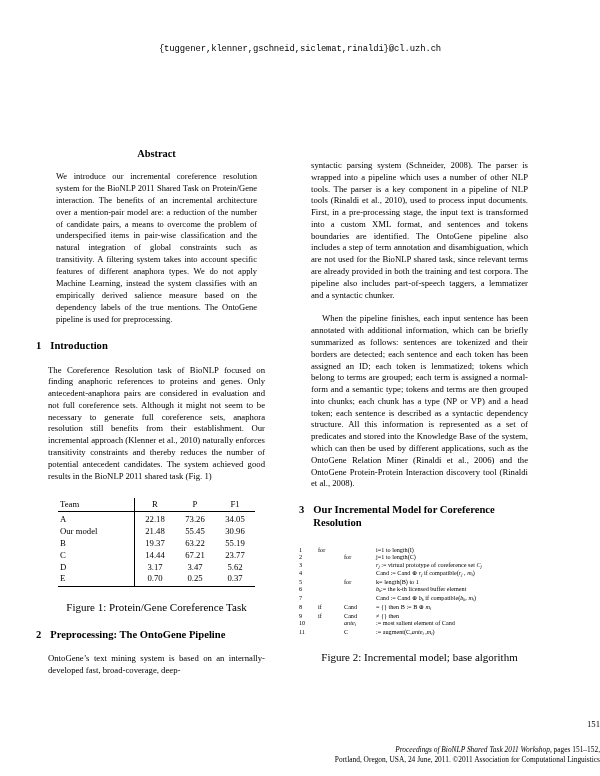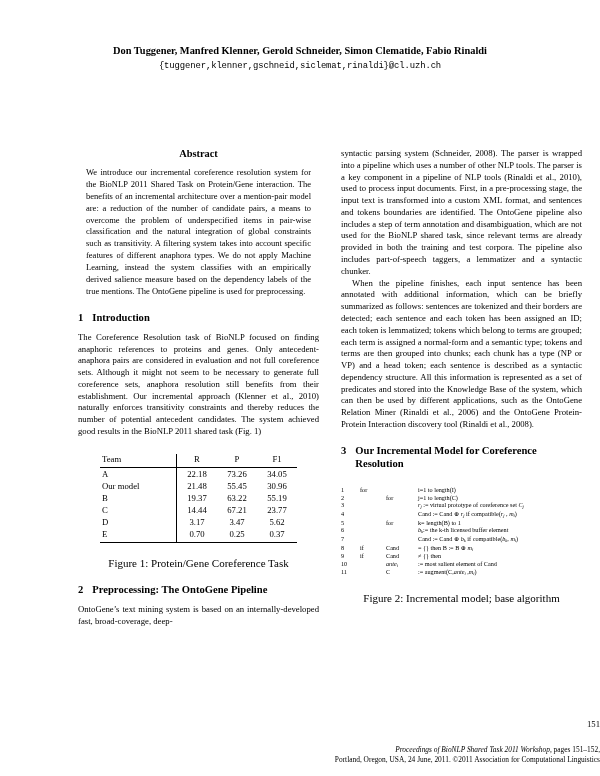--- a/index.html
+++ b/index.html
@@ -54,41 +54,41 @@
     margin: 0;
     line-height: 1.3;
   }
 
   
   .columns {
     position: absolute;
     left: 0;
     top: 148px;
     width: 600px;
-    padding: 0 78px;
+    padding: 0 36px;
     box-sizing: border-box;
     display: flex;
     gap: 22px;
   }
   .col {
     width: 241px;
     flex: 0 0 241px;
   }
 
   .abstract-head {
     text-align: center;
     font-size: 10.4px;
     font-weight: bold;
     margin: 0 0 8px 0;
   }
   .abstract-body {
     padding: 0 8px;
   }
   p.tx {
-    margin: 0;
+    margin: 12px;
     font-size: 8.7px;
     line-height: 1.355;
     text-align: justify;
     text-justify: inter-word;
     hyphens: manual;
   }
   p.abs {
     font-size: 8.5px;
     line-height: 1.40;
   }
@@ -217,21 +217,20 @@
   .footer .l2 {
     font-size: 7.4px;
   }
 </style>
 </head>
 <body>
 
 <div class="page">
 
   <div class="header-block">
-    <div class="authors">Don Tuggener, Manfred Klenner, Gerold Schneider, Simon Clematide, Fabio Rinaldi</div>
     <div class="emails">{tuggener,klenner,gschneid,siclemat,rinaldi}@cl.uzh.ch</div>
   </div>
 
   <div class="columns">
 
     <div class="col">
 
       <div class="abstract-head">Abstract</div>
       <div class="abstract-body">
         <p class="tx abs">We introduce our incremental coreference resolution system for the BioNLP 2011 Shared Task on Protein/Gene interaction. The benefits of an incremental architecture over a mention-pair model are: a reduction of the number of candidate pairs, a means to overcome the problem of underspecified items in pair-wise classification and the natural integration of global constraints such as transitivity. A filtering system takes into account specific features of different anaphora types. We do not apply Machine Learning, instead the system classifies with an empirically derived salience measure based on the dependency labels of the true mentions. The OntoGene pipeline is used for preprocessing.</p>

